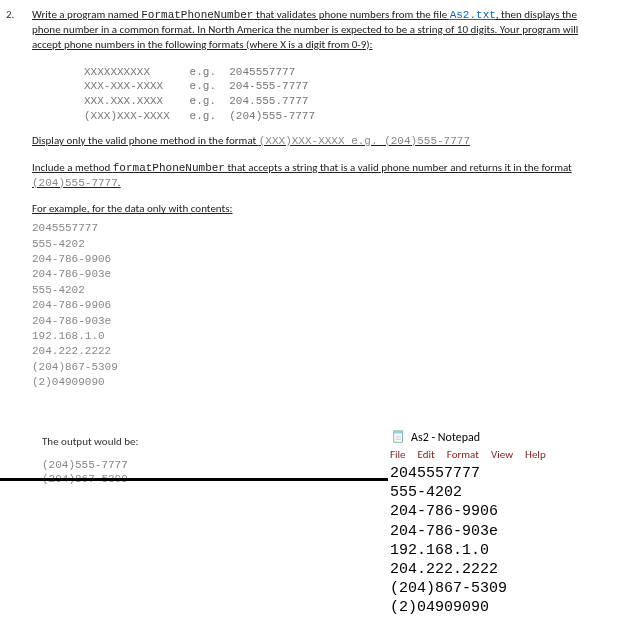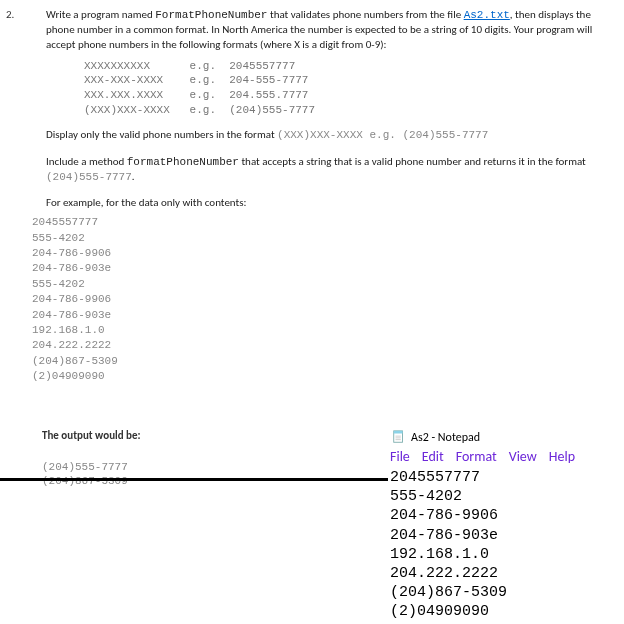--- a/index.html
+++ b/index.html
@@ -16,47 +16,47 @@
     .content {
       padding: 8px 24px 8px 24px;
     }
     .qnum {
       position: absolute;
       left: 6px;
       top: 8px;
       color: #333;
     }
     .para {
-      margin-left: 22px;
+      margin-left: 8px;
       line-height: 1.35;
+      text-decoration: underline;
     }
     .mono {
       font-family: 'Courier New', monospace;
     }
     .link {
       color: #0066cc;
       text-decoration: underline;
     }
     .format-block {
-      margin: 6px 0 10px 60px;
+      margin: 12px 0 10px 60px;
       font-family: 'Courier New', monospace;
       white-space: pre;
       color: #777;
       line-height: 1.35;
     }
     .sample-block {
       margin: 4px 0 2px 8px;
       font-family: 'Courier New', monospace;
       color: #888;
       line-height: 1.4;
     }
     .output-label {
-      margin: 44px 0 18px 18px;
+      margin: 44px 0 10px 18px;
       color: #333;
-      font-weight: bold;
     }
     .output-block {
       margin: 0 0 0 18px;
       font-family: 'Courier New', monospace;
       color: #888;
       line-height: 1.35;
     }
     .hr {
       position: absolute;
       left: 0;
@@ -78,22 +78,22 @@
       font-size: 12px;
       color: #000;
     }
     .np-icon {
       width: 14px;
       height: 14px;
       margin-right: 5px;
       display: inline-block;
     }
     .np-menu {
-      font-size: 14px;
-      color: #6d28d9;
+      font-size: 11px;
+      color: #7f1d1d;
       padding: 2px 2px 3px 2px;
     }
     .np-menu span {
       margin-right: 12px;
     }
     .np-body {
       font-family: Consolas, 'Courier New', monospace;
       font-size: 15px;
       line-height: 1.28;
       color: #000;
@@ -110,21 +110,21 @@
   <p class="para">
     <span>Write a program named </span><span class="mono">FormatPhoneNumber</span><span> that validates phone numbers from the file </span><span class="link mono">As2.txt</span><span>, then displays the phone number in a common format.  In North America the number is expected to be a string of 10 digits.  Your program will accept phone numbers in the following formats (where X is a digit from 0-9):</span>
   </p>
 
   <div class="format-block">XXXXXXXXXX      e.g.  2045557777
 XXX-XXX-XXXX    e.g.  204-555-7777
 XXX.XXX.XXXX    e.g.  204.555.7777
 (XXX)XXX-XXXX   e.g.  (204)555-7777</div>
 
   <p class="para">
-    <span>Display only the valid phone numbers in the format </span><span class="mono" style="color:#888">(XXX)XXX-XXXX e.g. (204)555-7777</span>
+    <span>Display only the valid phone method in the format </span><span class="mono" style="color:#888">(XXX)XXX-XXXX e.g. (204)555-7777</span>
   </p>
 
   <p class="para" style="margin-top:12px">
     <span>Include a method </span><span class="mono">formatPhoneNumber</span><span> that accepts a string that is a valid phone number and returns it in the format </span><span class="mono" style="color:#888">(204)555-7777</span><span>.</span>
   </p>
 
   <p class="para" style="margin-top:12px">For example, for the data only with contents:</p>
 
   <div class="sample-block">
     <div>2045557777</div>

